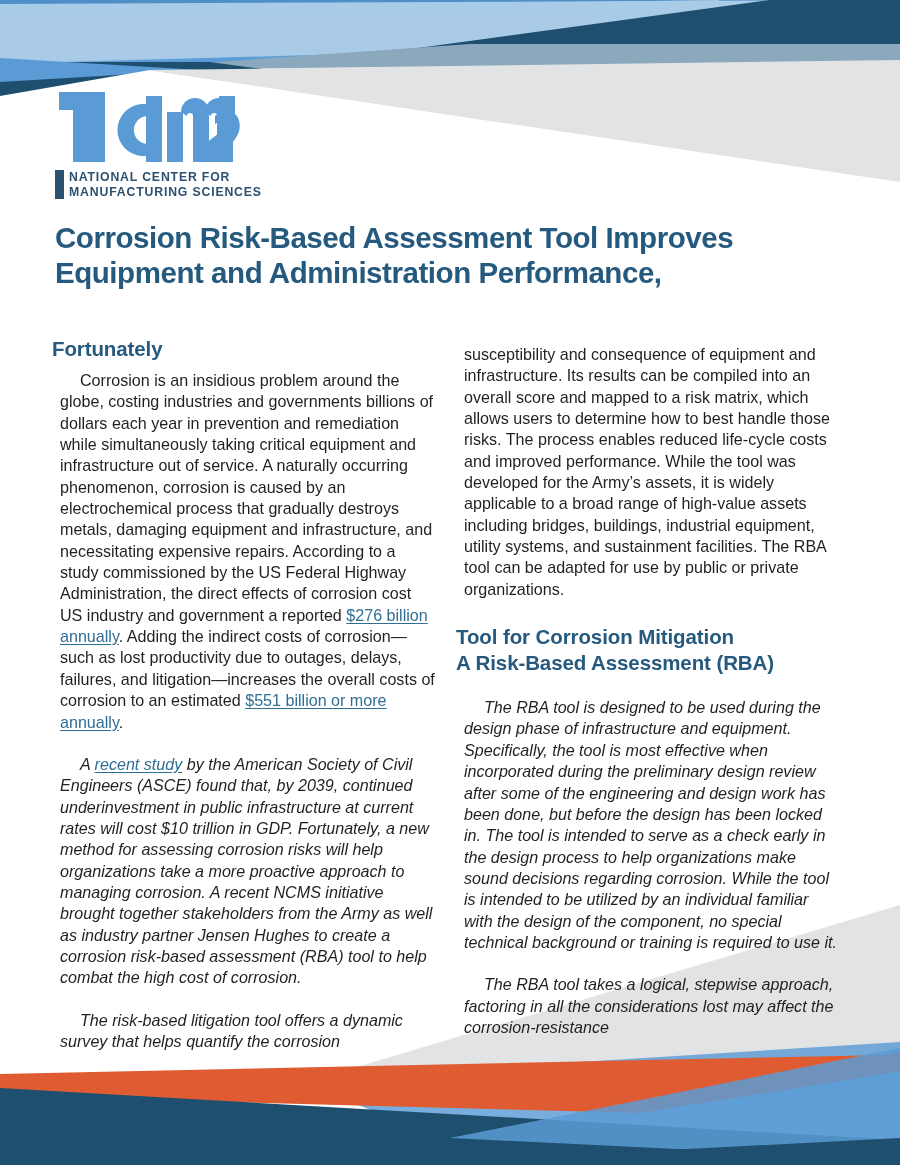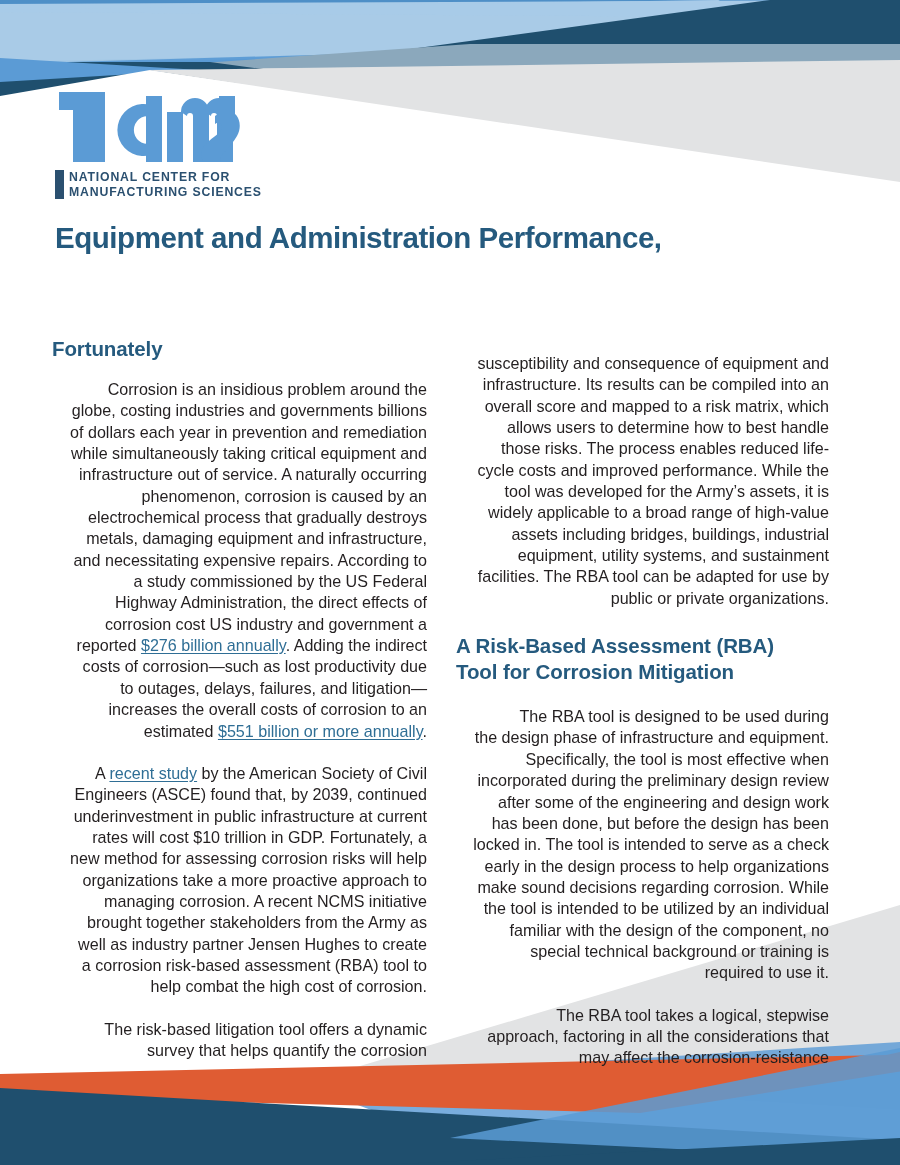--- a/index.html
+++ b/index.html
@@ -115,29 +115,29 @@
     letter-spacing: -0.1px;
   }
   h2.section-head.spaced {
     margin-top: 24px;
   }
   h2.section-head .hl {
     display: block;
     white-space: nowrap;
   }
   p.para {
-    margin: 17px;
+    margin: 8px;
     text-indent: 20px;
-    text-align: right;
   }
   p.para.noindent {
     text-indent: 0;
   }
   p.para.gap {
     margin-top: 21px;
+    font-style: italic;
   }
   a.inline-link {
     color: #2f6e95;
     text-decoration: underline;
     text-underline-offset: 2px;
   }
 </style>
 </head>
 <body>
 
@@ -205,40 +205,41 @@
       <div class="logo-words">
         <div class="logo-bar"></div>
         <div class="logo-wordlines">
           <div class="logo-line">NATIONAL CENTER FOR</div>
           <div class="logo-line">MANUFACTURING SCIENCES</div>
         </div>
       </div>
     </div>
 
     <h1 class="doc-title">
+      <span class="tl">Corrosion Risk-Based Assessment Tool Improves</span>
       <span class="tl">Equipment and Administration Performance,</span>
     </h1>
 
     <div class="col col-left">
       <h2 class="section-head">Fortunately</h2>
 
       <p class="para"><span>Corrosion is an insidious problem around the globe, costing industries and governments billions of dollars each year in prevention and remediation while simultaneously taking critical equipment and infrastructure out of service. A naturally occurring phenomenon, corrosion is caused by an electrochemical process that gradually destroys metals, damaging equipment and infrastructure, and necessitating expensive repairs. According to a study commissioned by the US Federal Highway Administration, the direct effects of corrosion cost US industry and government a reported </span><a class="inline-link" href="#">$276 billion annually</a><span>. Adding the indirect costs of corrosion—such as lost productivity due to outages, delays, failures, and litigation—increases the overall costs of corrosion to an estimated </span><a class="inline-link" href="#">$551 billion or more annually</a><span>.</span></p>
 
       <p class="para gap"><span>A </span><a class="inline-link" href="#">recent study</a><span> by the American Society of Civil Engineers (ASCE) found that, by 2039, continued underinvestment in public infrastructure at current rates will cost $10 trillion in GDP. Fortunately, a new method for assessing corrosion risks will help organizations take a more proactive approach to managing corrosion. A recent NCMS initiative brought together stakeholders from the Army as well as industry partner Jensen Hughes to create a corrosion risk-based assessment (RBA) tool to help combat the high cost of corrosion.</span></p>
 
       <p class="para gap">The risk-based litigation tool offers a dynamic survey that helps quantify the corrosion</p>
     </div>
 
     <div class="col col-right">
       <p class="para noindent">susceptibility and consequence of equipment and infrastructure. Its results can be compiled into an overall score and mapped to a risk matrix, which allows users to determine how to best handle those risks. The process enables reduced life-cycle costs and improved performance. While the tool was developed for the Army’s assets, it is widely applicable to a broad range of high-value assets including bridges, buildings, industrial equipment, utility systems, and sustainment facilities. The RBA tool can be adapted for use by public or private organizations.</p>
 
       <h2 class="section-head spaced">
+        <span class="hl">Tool for Corrosion Mitigation</span>
         <span class="hl">A Risk-Based Assessment (RBA)</span>
-        <span class="hl">Tool for Corrosion Mitigation</span>
       </h2>
 
       <p class="para gap">The RBA tool is designed to be used during the design phase of infrastructure and equipment. Specifically, the tool is most effective when incorporated during the preliminary design review after some of the engineering and design work has been done, but before the design has been locked in. The tool is intended to serve as a check early in the design process to help organizations make sound decisions regarding corrosion. While the tool is intended to be utilized by an individual familiar with the design of the component, no special technical background or training is required to use it.</p>
 
-      <p class="para gap">The RBA tool takes a logical, stepwise approach, factoring in all the considerations that may affect the corrosion-resistance</p>
+      <p class="para gap">The RBA tool takes a logical, stepwise approach, factoring in all the considerations lost may affect the corrosion-resistance</p>
     </div>
 
   </div>
 </div>
 
 </body></html>

